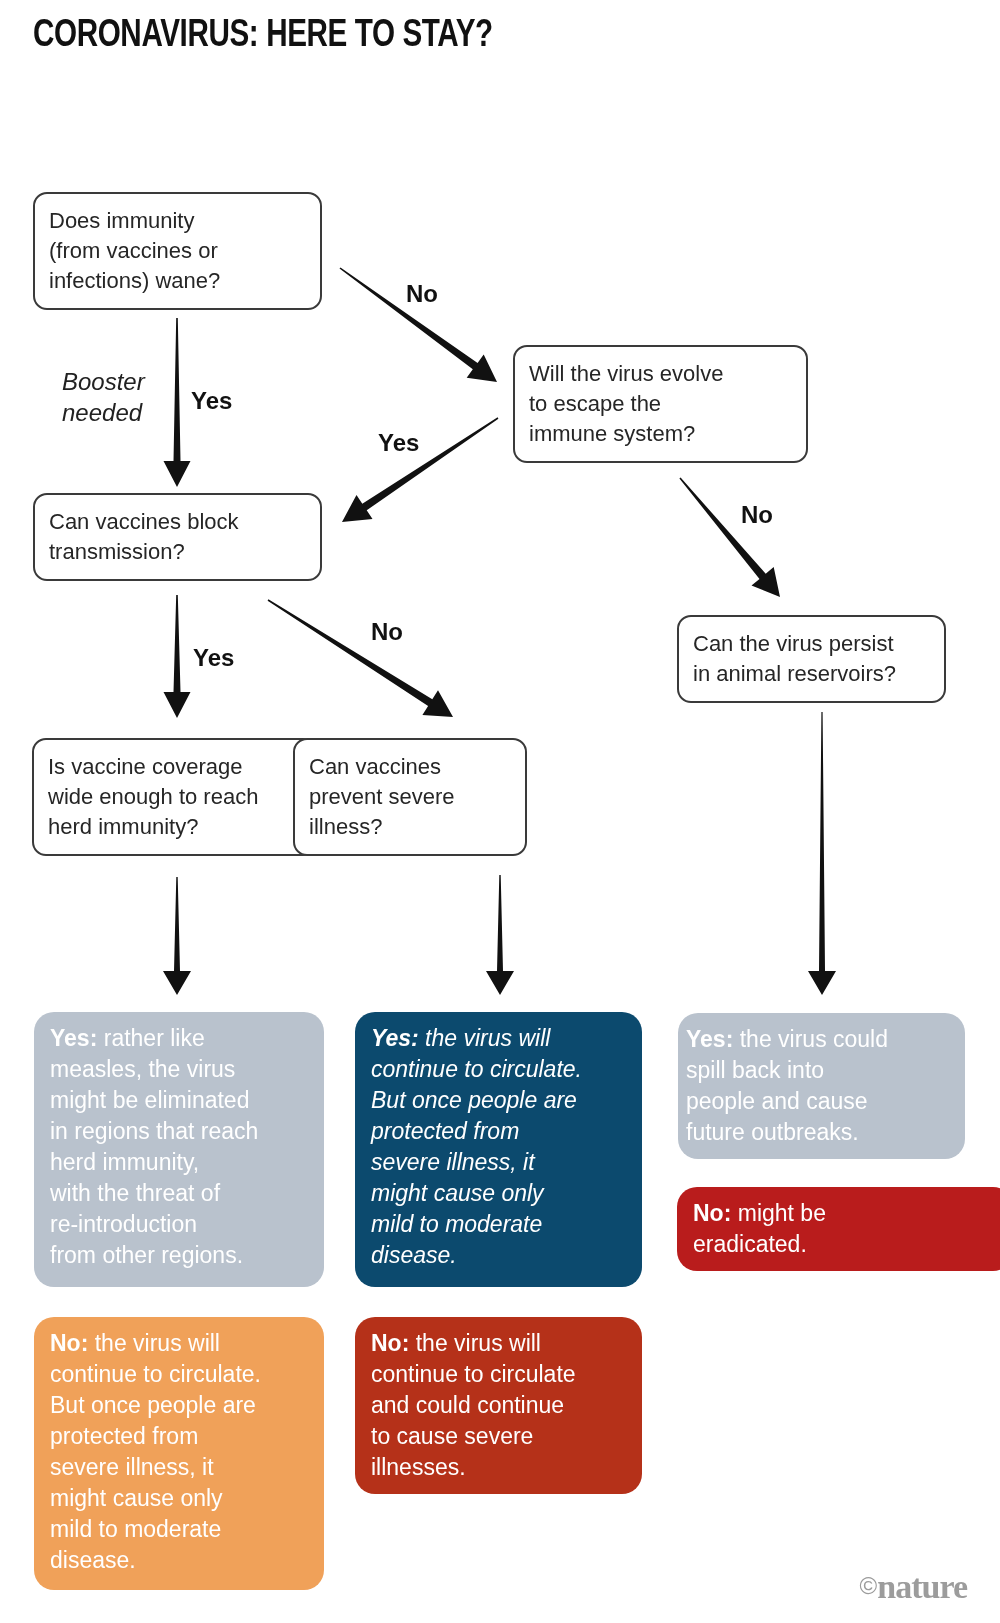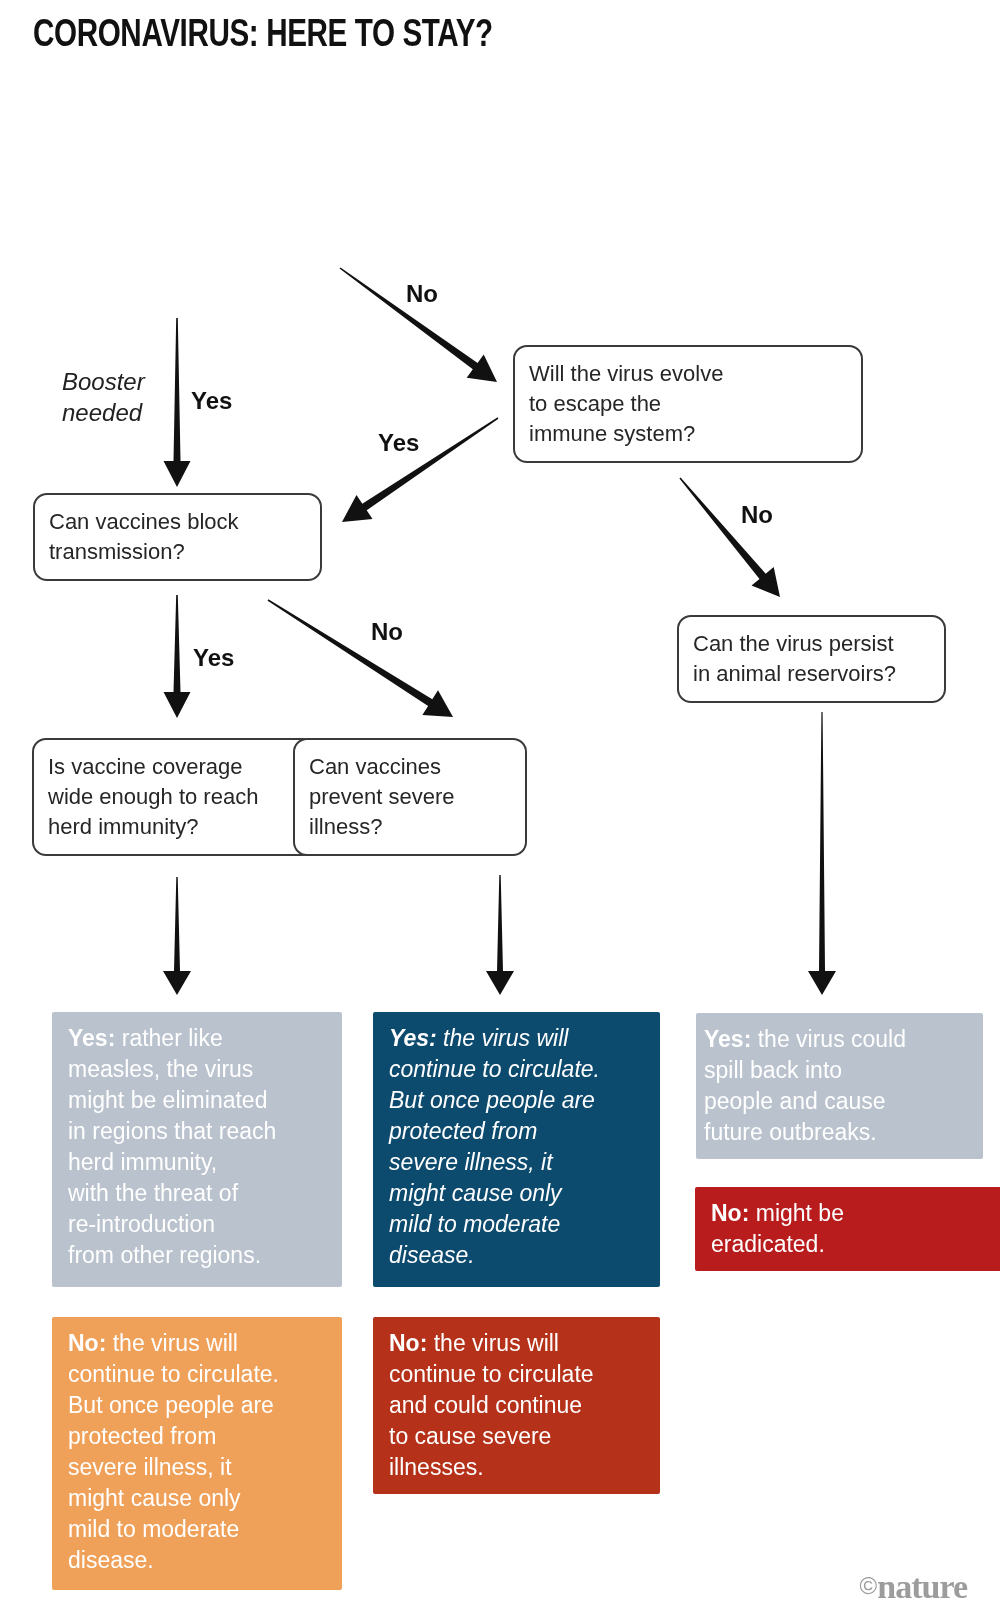--- a/index.html
+++ b/index.html
@@ -15,22 +15,22 @@
   }
   .subtitle {
     font-size:24px; line-height:29px; color:#2d2d2d; white-space:pre-line;
   }
   .qbox {
     background:#fff; border:2px solid #3a3a3a; border-radius:14px;
     padding:12px 14px; font-size:22px; line-height:30px; color:#262626;
     white-space:pre;
   }
   .rbox {
-    border-radius:2px; padding:11px 16px; color:#ffffff;
-    font-size:23px; line-height:31px;margin-left:18px;
+    border-radius:20px; padding:11px 16px; color:#ffffff;
+    font-size:23px; line-height:31px;
   }
   .rtext { white-space:pre-line; }
   .rtext strong { font-weight:700; }
   .lbl { font-size:24px; font-weight:700; color:#111; white-space:pre; }
   .note { font-size:24px; font-style:italic; color:#222; line-height:31px; white-space:pre-line; }
   svg.arrows { position:absolute; left:0; top:0; pointer-events:none; }
   .arrowshape { fill:#111; }
   .credit { color:#9c9c9c; }
   .credit .csym { font-size:24px; vertical-align:4px; }
   .credit .cname { font-family:"Liberation Serif", serif; font-weight:700; font-size:34px; letter-spacing:-1px; }
@@ -56,21 +56,24 @@
 
     <polygon class="arrowshape" points="176.3,877 177.7,877 180,971 191,971 177,995 163,971 174,971"></polygon>
 
     <polygon class="arrowshape" points="499.3,875 500.7,875 503,971 514,971 500,995 486,971 497,971"></polygon>
 
     <polygon class="arrowshape" points="821.4,712 822.6,712 825,971 836,971 822,995 808,971 819,971"></polygon>
   </svg>
 
   <div class="abs title" style="left:33px; top:12px;">CORONAVIRUS: HERE TO STAY?</div>
 
-  <div class="abs qbox" style="left:513px; top:345px; width:350px;">Will the virus evolve
+  <div class="abs qbox" style="left:33px; top:192px; width:289px;">Does immunity
+(from vaccines or
+infections) wane?</div>
+  <div class="abs qbox" style="left:513px; top:345px; width:295px;">Will the virus evolve
 to escape the
 immune system?</div>
   <div class="abs qbox" style="left:33px; top:493px; width:289px;">Can vaccines block
 transmission?</div>
   <div class="abs qbox" style="left:32px; top:738px; width:285px;">Is vaccine coverage
 wide enough to reach
 herd immunity?</div>
   <div class="abs qbox" style="left:293px; top:738px; width:234px;">Can vaccines
 prevent severe
 illness?</div>

